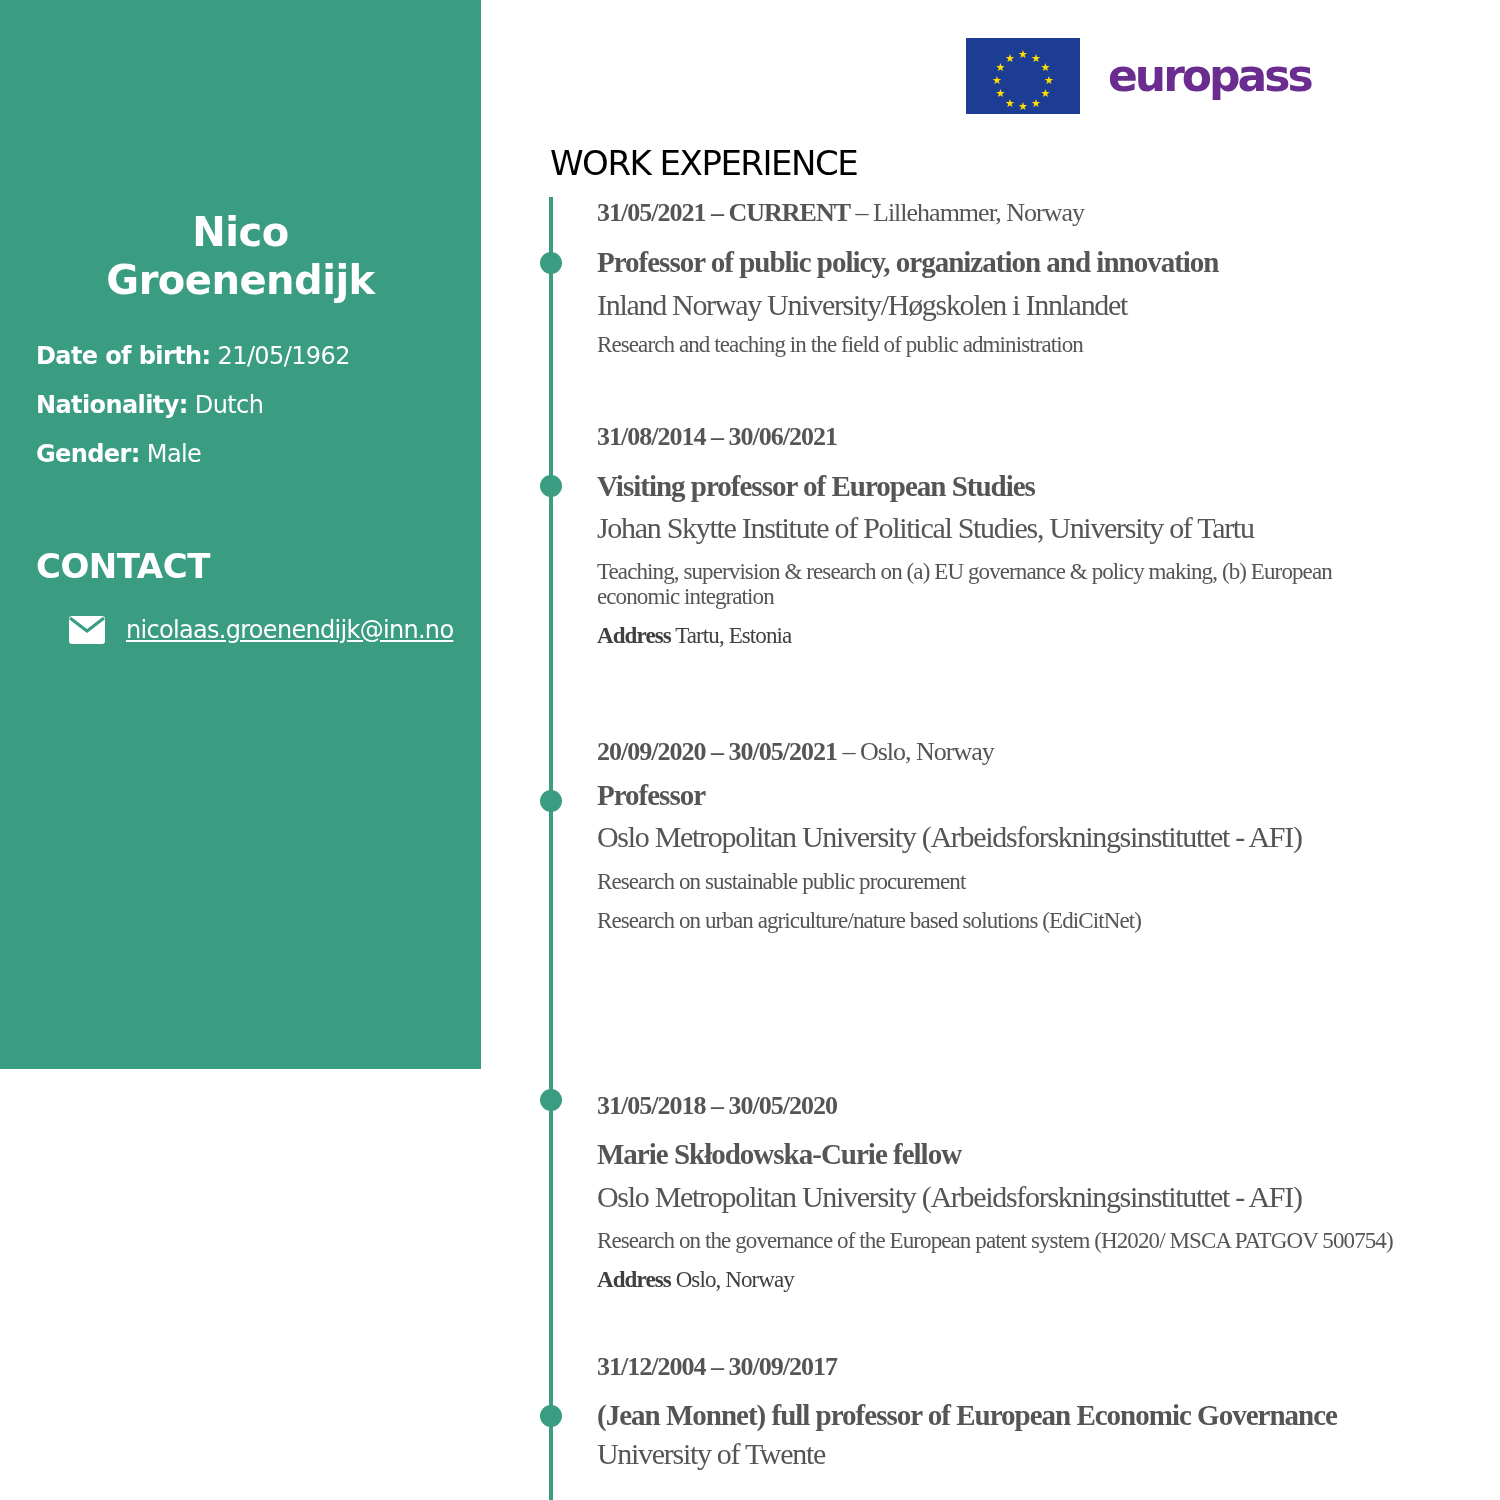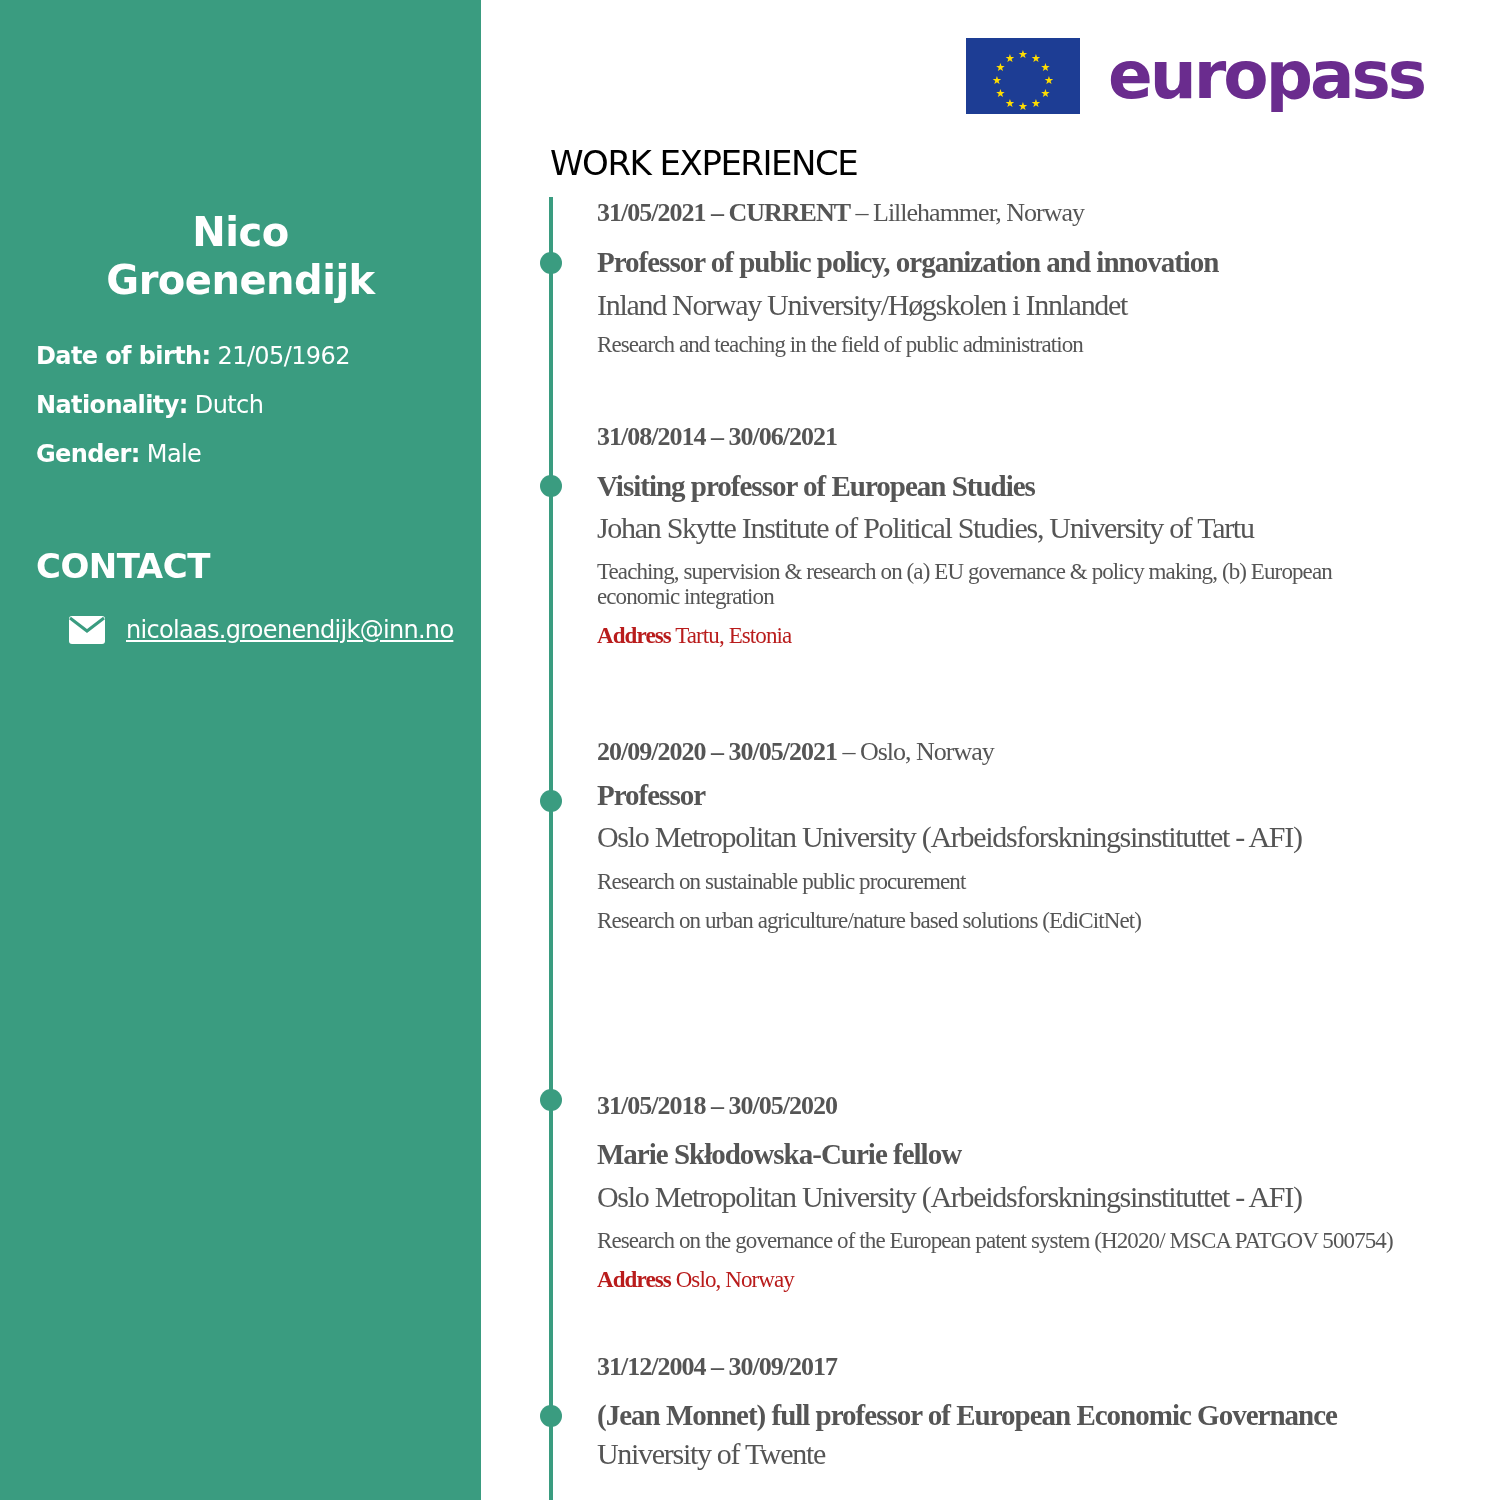--- a/index.html
+++ b/index.html
@@ -3,21 +3,21 @@
 <meta charset="utf-8">
 <style>
   html, body { margin: 0; padding: 0; }
   body {
     width: 1500px; height: 1500px; overflow: hidden; position: relative;
     background: #ffffff;
     font-family: "Liberation Sans", "DejaVu Sans", sans-serif;
     color: #555555;
   }
   .sidebar {
-    position: absolute; left: 0; top: 0; width: 481px; height: 1500px;
+    position: absolute; left: 0; top: 0; width: 481px; height: 1069px;
     background: #3a9c80; color: #ffffff;
   }
   .name {
     position: absolute; left: 0; width: 481px; top: 208px;
     text-align: center; font-weight: bold; font-size: 40px; line-height: 48px;
     font-family: "DejaVu Sans", sans-serif; letter-spacing: -0.5px;
   }
   .info-row {
     position: absolute; left: 36px; font-size: 24px; line-height: 30px;
     font-family: "DejaVu Sans", sans-serif; letter-spacing: -0.6px;
@@ -29,36 +29,36 @@
   }
   .email-row { position: absolute; left: 36px; top: 616px; display: flex; align-items: center; padding-left: 33px; }
   .email-icon { width: 36px; height: 28px; margin-right: 21px; }
   .email-link {
     color: #ffffff; text-decoration: underline; font-size: 24px;
     font-family: "DejaVu Sans", sans-serif; letter-spacing: -0.7px;
   }
   .logo { position: absolute; left: 966px; top: 38px; display: flex; align-items: center; }
   .eu-flag { width: 114px; height: 76px; background: #1d3d94; position: relative; }
   .europass-word {
-    margin-left: 28px; font-size: 66px; font-weight: bold; color: #6a2c8e;
+    margin-left: 28px; font-size: 44px; font-weight: bold; color: #6a2c8e;
     font-family: "DejaVu Sans", sans-serif; letter-spacing: -3px; line-height: 76px;
   }
   .section-title {
     position: absolute; left: 550px; top: 143px; font-size: 34px; color: #000000;
     font-family: "DejaVu Sans", sans-serif; letter-spacing: -1.5px; font-weight: normal;
   }
   .timeline-line { position: absolute; left: 549px; top: 197px; width: 4px; height: 1303px; background: #3a9c80; }
   .dot { position: absolute; left: 540px; width: 22px; height: 22px; border-radius: 50%; background: #3a9c80; }
   .entry { position: absolute; left: 597px; width: 830px; font-family: Liberation Serif, serif; }
   .t-date { font-size: 26px; line-height: 34px; letter-spacing: -1px; color: #555; }
   .t-date b { font-weight: bold; }
   .t-title { font-size: 29px; line-height: 36px; font-weight: bold; letter-spacing: -1px; color: #555; }
   .t-org { font-size: 30px; line-height: 36px; letter-spacing: -1.3px; color: #555; }
   .t-desc { font-size: 23px; line-height: 25px; letter-spacing: -0.9px; color: #555; }
-  .t-addr { font-size: 23px; line-height: 30px; letter-spacing: -0.9px; color: #b91c1c; }
+  .t-addr { font-size: 23px; line-height: 30px; letter-spacing: -0.9px; color: #404040; }
   .t-addr b { font-weight: bold; }
 </style>
 </head>
 <body>
 
 <div class="sidebar">
   <div class="name">
     <div>Nico</div>
     <div>Groenendijk</div>
   </div>

